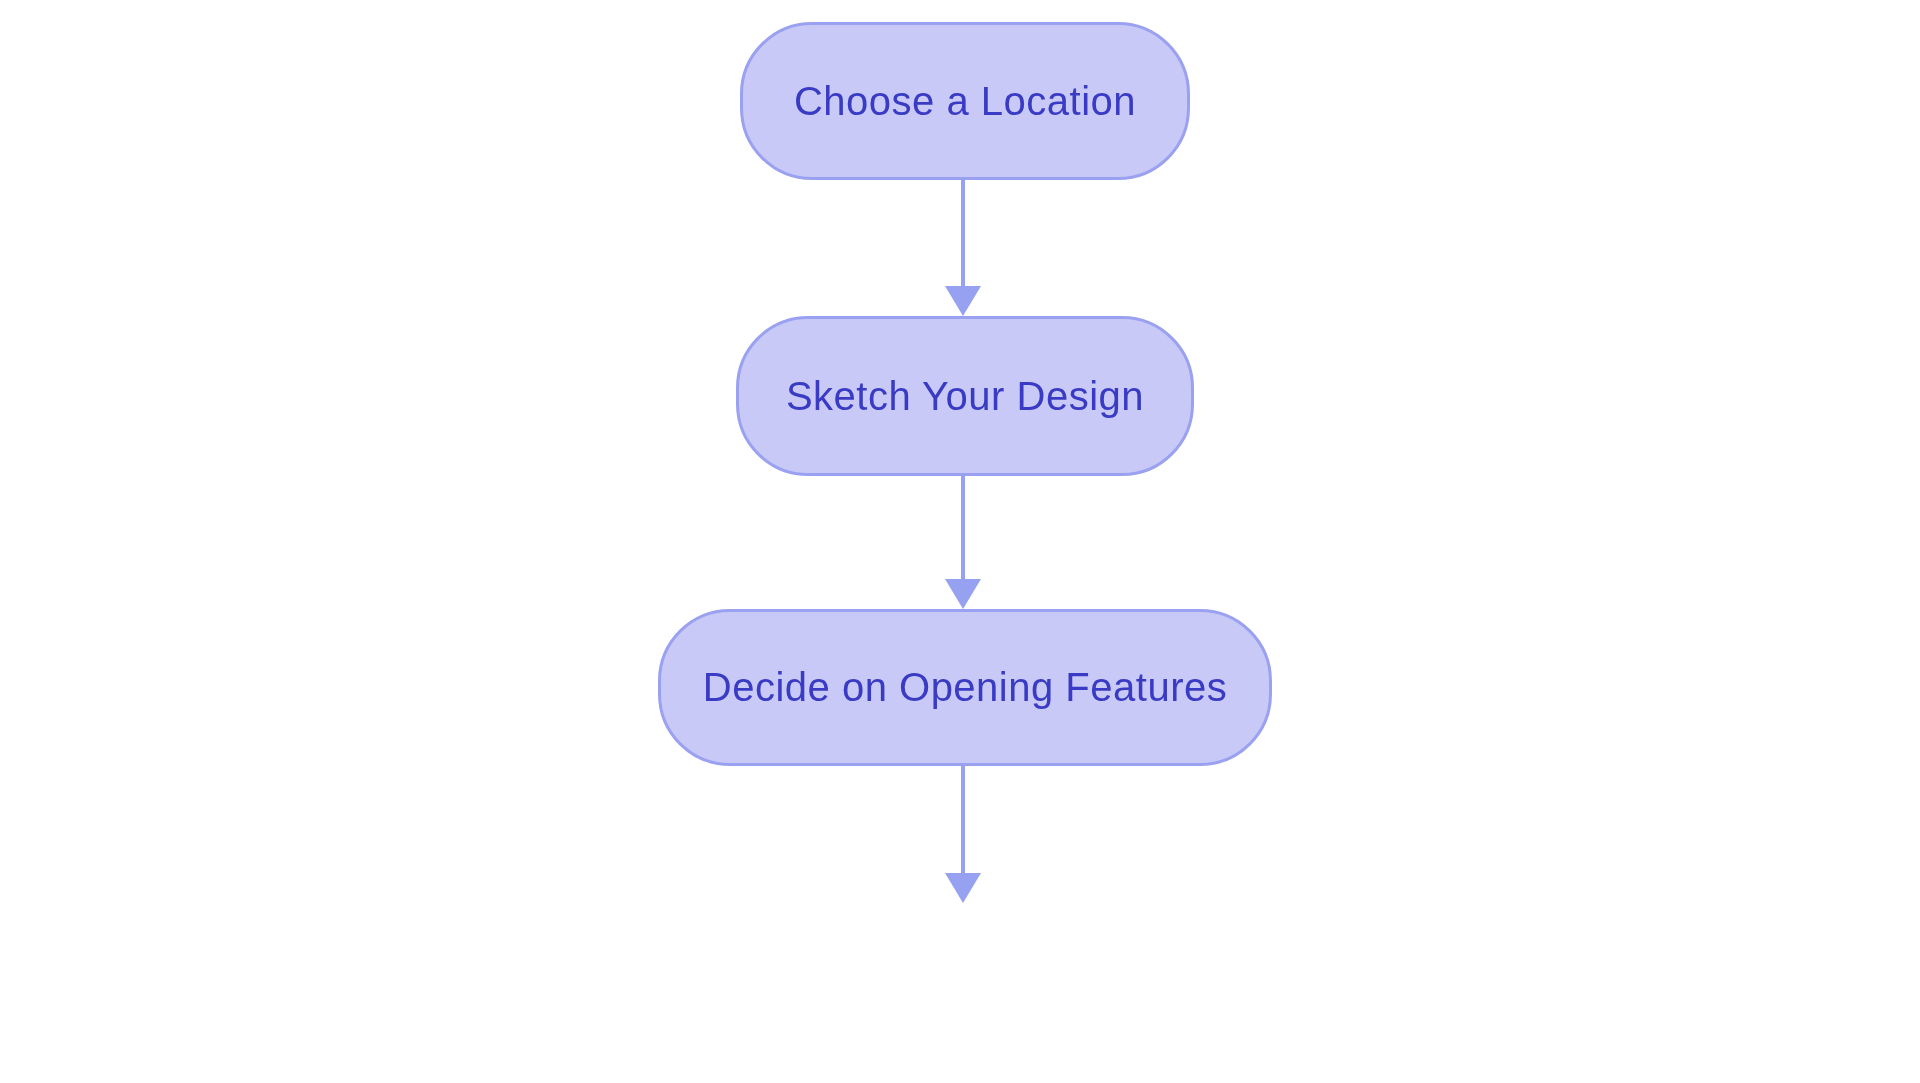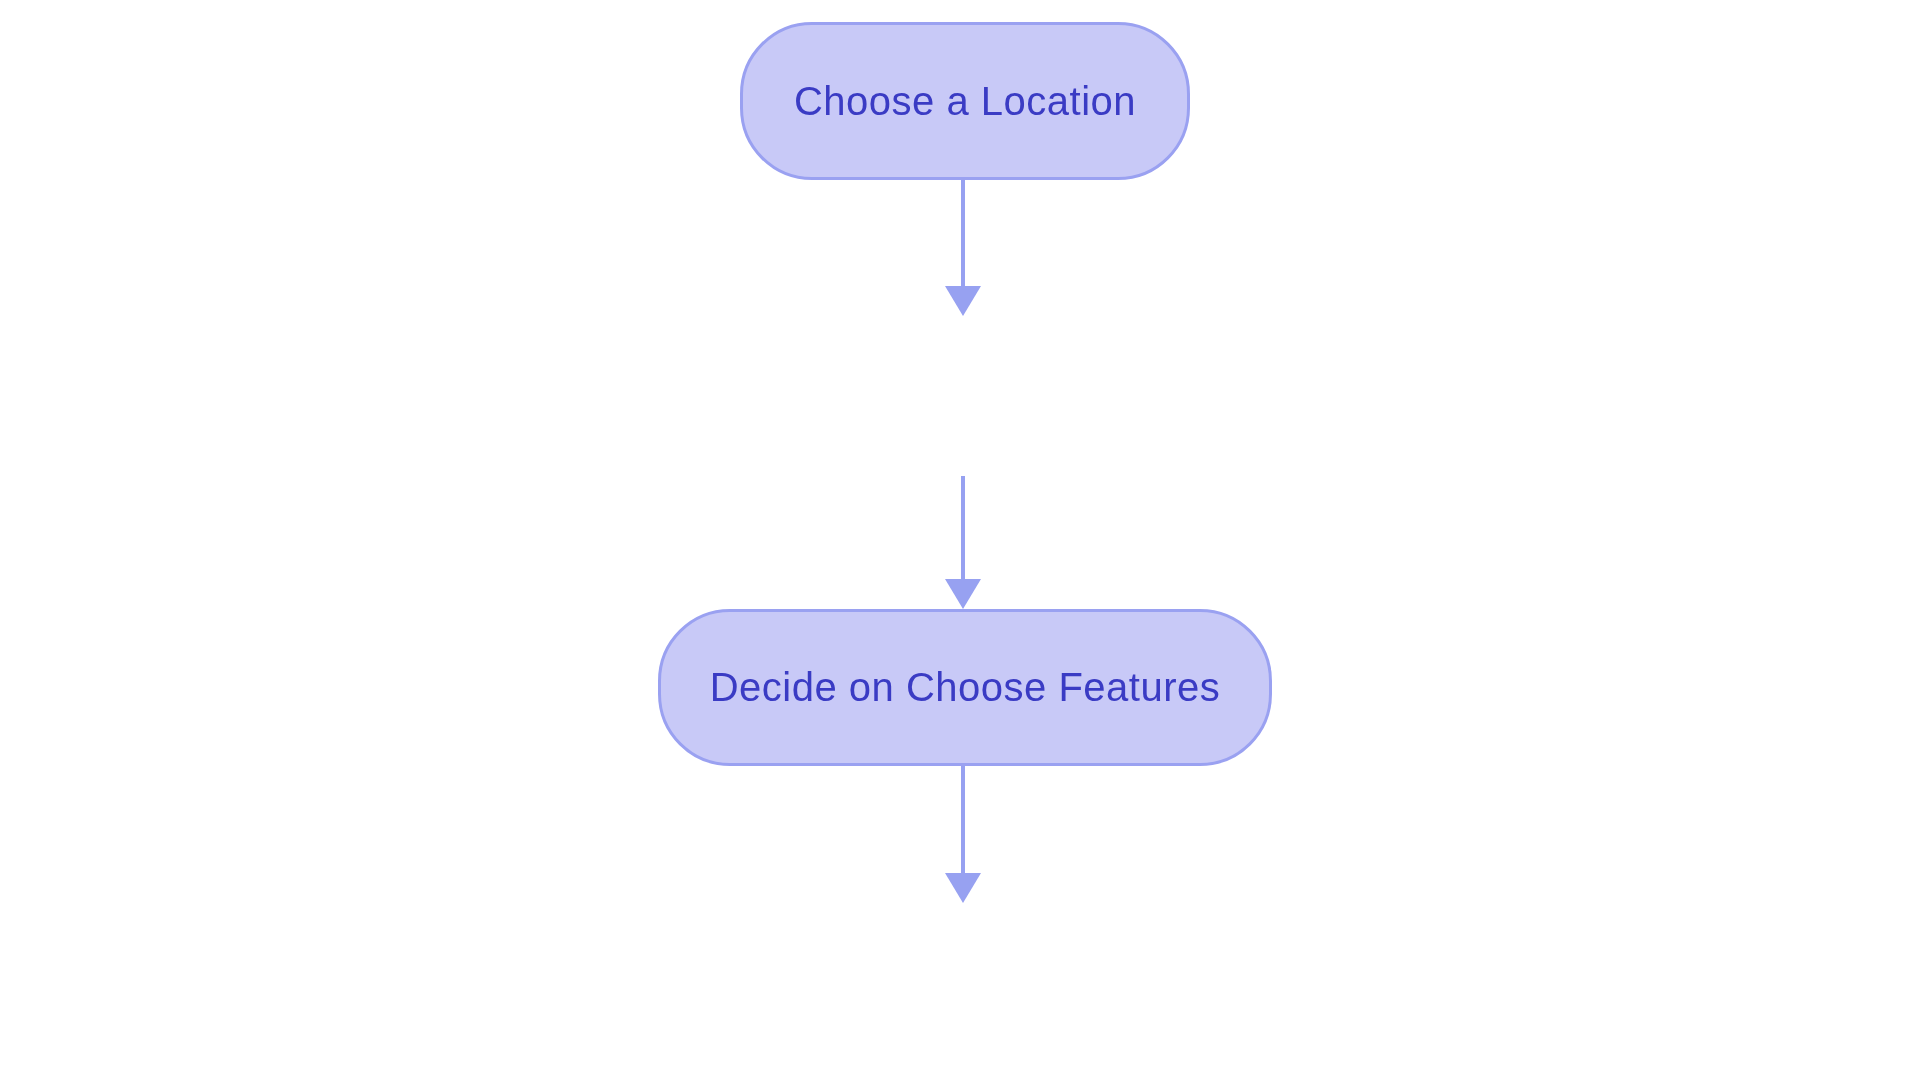--- a/index.html
+++ b/index.html
@@ -78,28 +78,31 @@
 
   <div class="node n1">
     <span class="label">Choose a Location</span>
   </div>
 
   <div class="edge e1">
     <div class="shaft"></div>
     <div class="head"></div>
   </div>
 
+  <div class="node n2">
+    <span class="label">Sketch Your Design</span>
+  </div>
 
   <div class="edge e2">
     <div class="shaft"></div>
     <div class="head"></div>
   </div>
 
   <div class="node n3">
-    <span class="label">Decide on Choose Features</span>
+    <span class="label">Decide on Opening Features</span>
   </div>
 
   <div class="edge e3">
     <div class="shaft"></div>
     <div class="head"></div>
   </div>
 
 
 </div>
 

